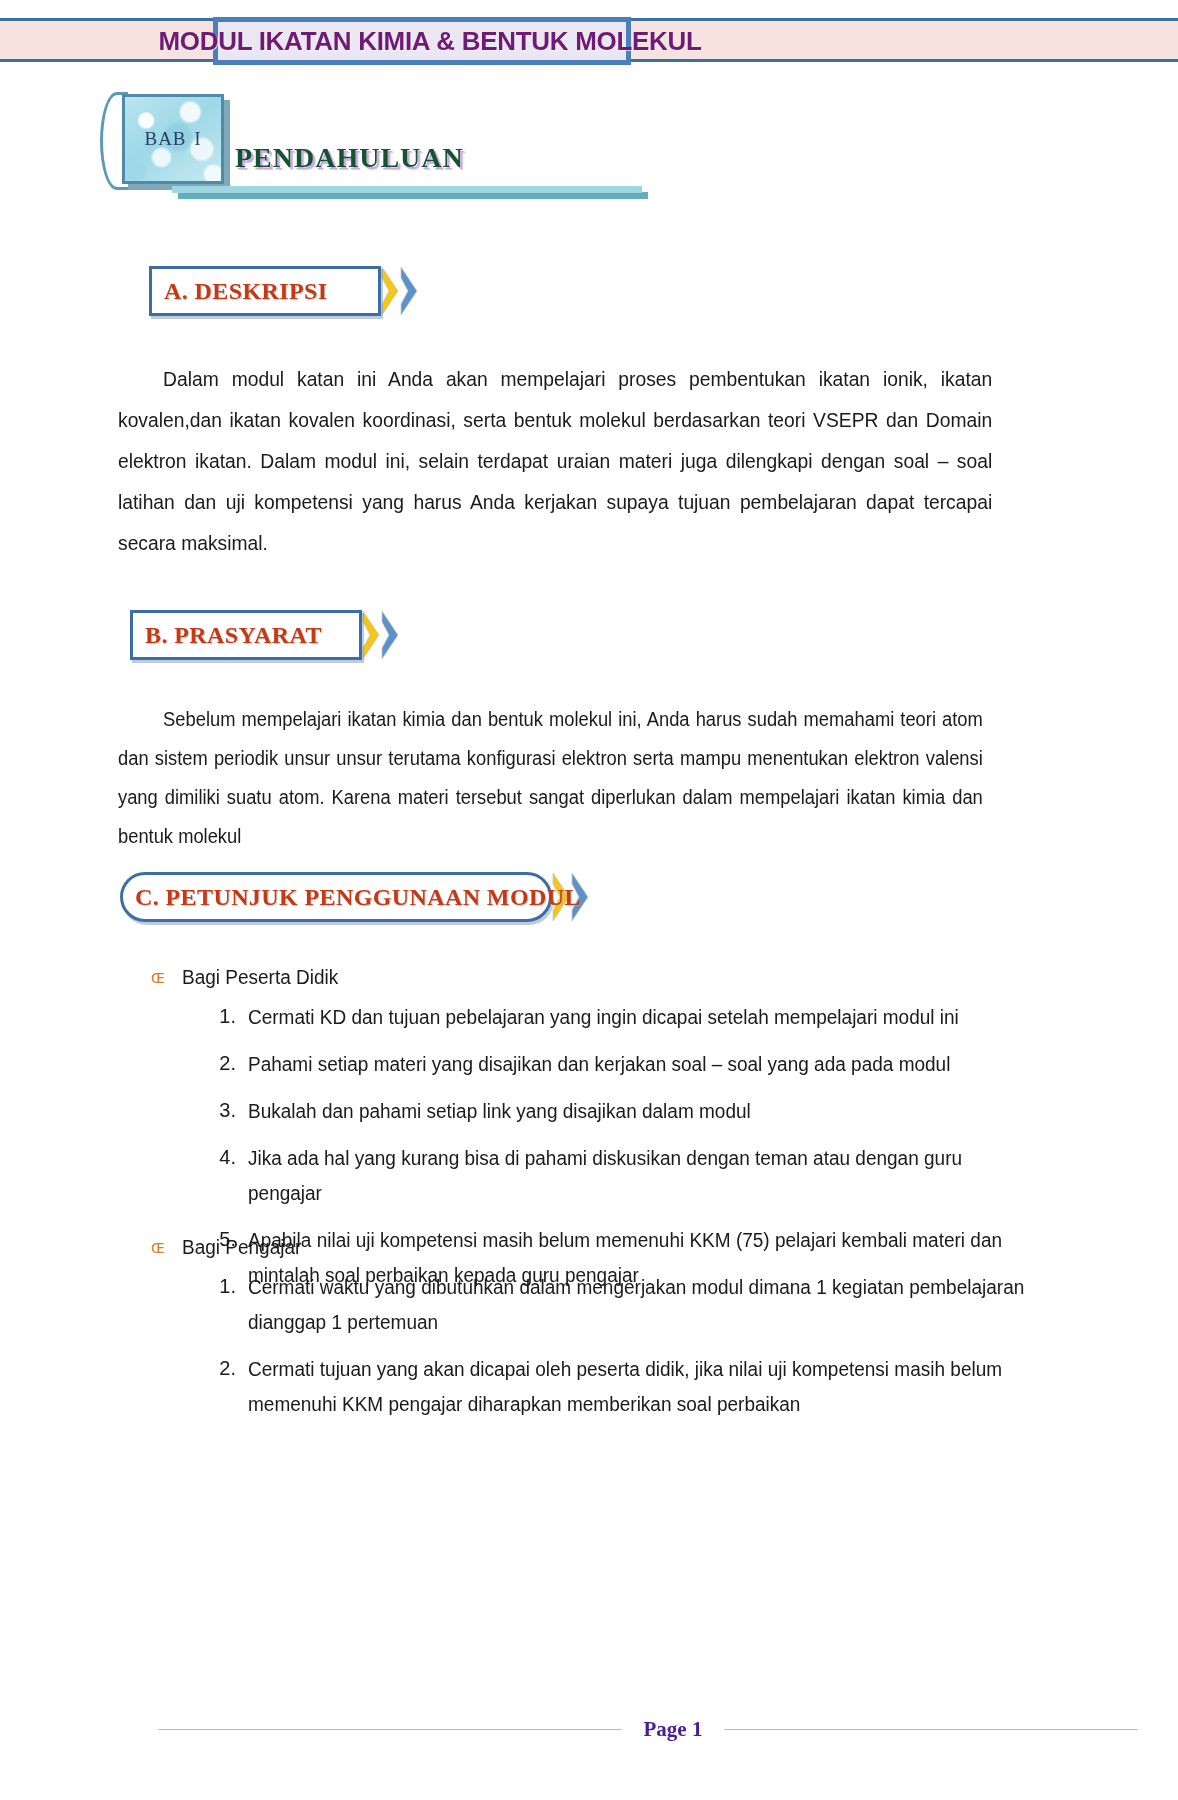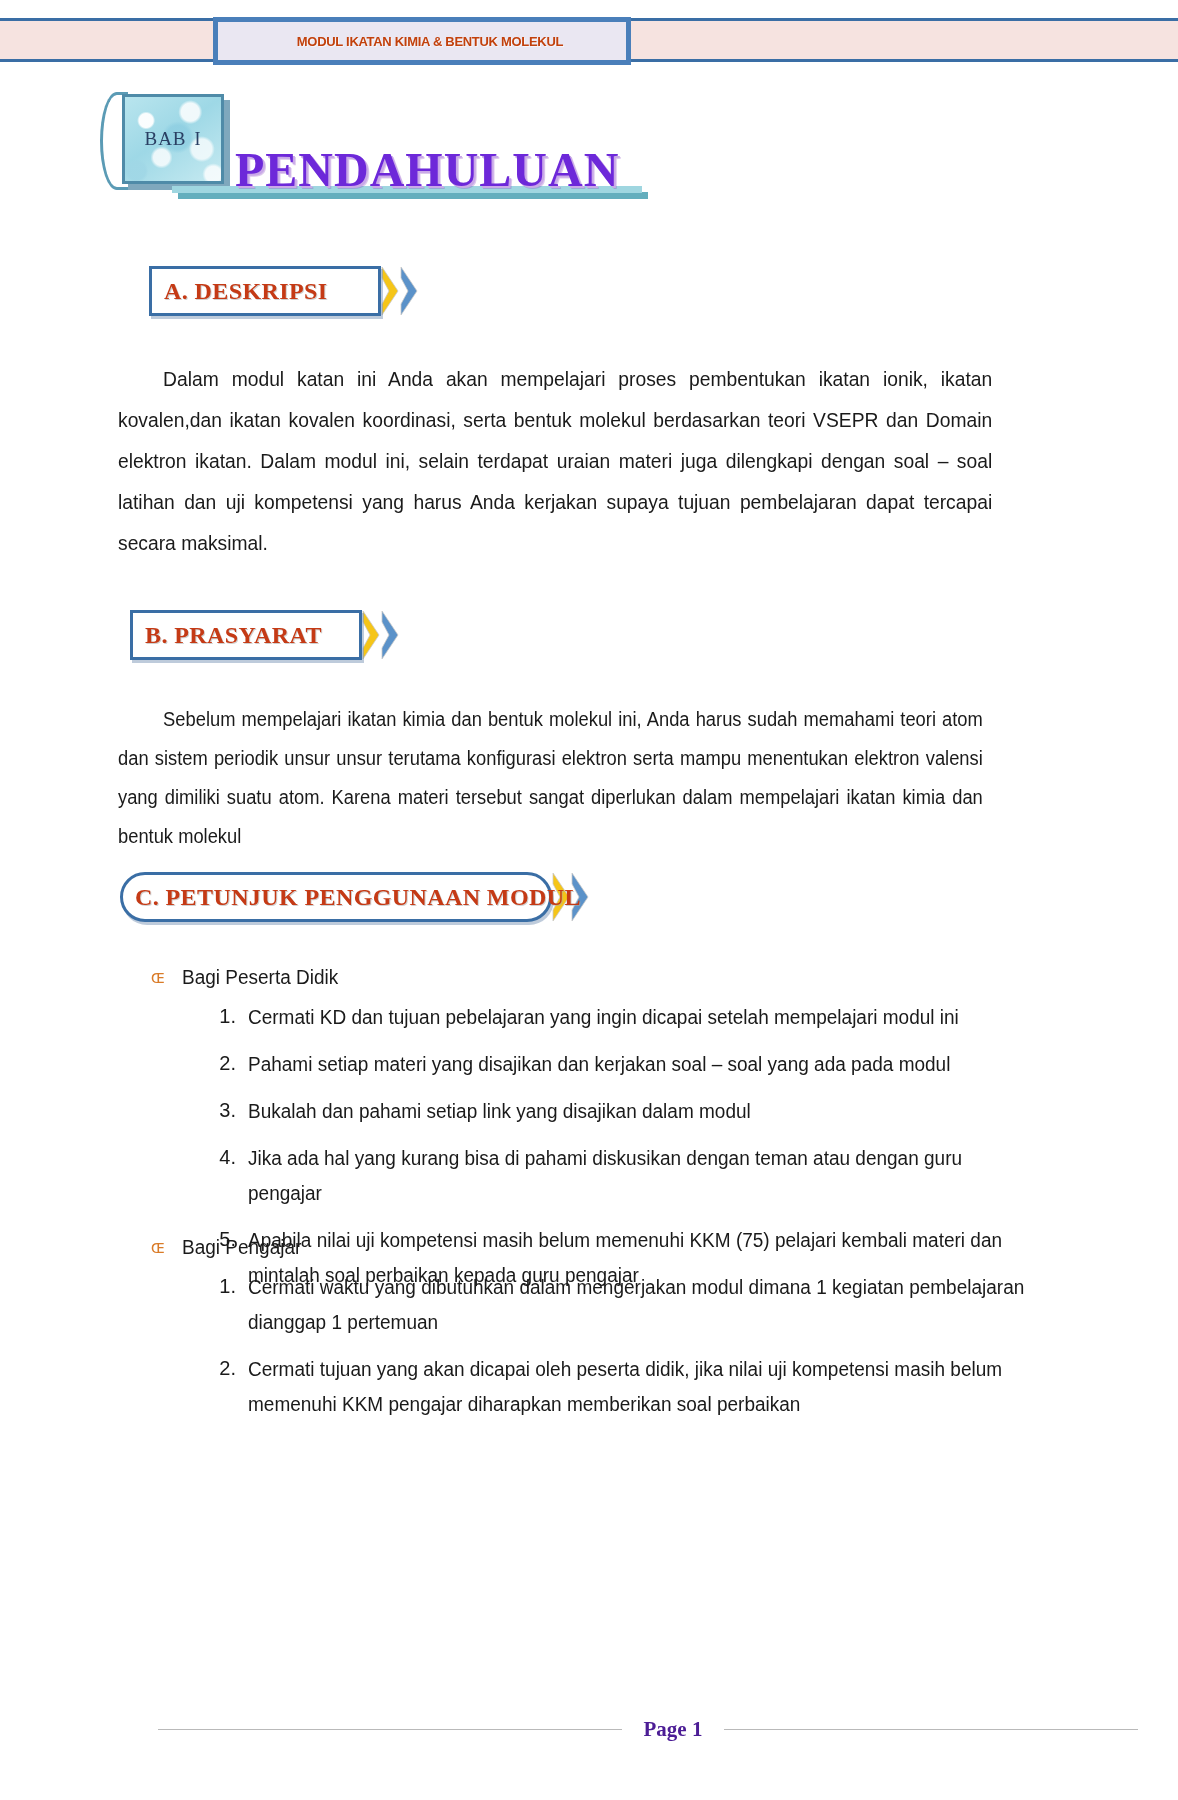--- a/index.html
+++ b/index.html
@@ -31,23 +31,23 @@
     width: 418px;
     height: 48px;
     background: #eae7f2;
     border: 5px solid #4a7fba;
     display: flex;
     align-items: center;
     justify-content: center;
   }
   .header-title-text {
     font-family: "Liberation Sans", sans-serif;
-    font-size: 13px;
+    font-size: 26px;
     font-weight: bold;
-    color: #c2410c;
+    color: #701a75;
     letter-spacing: -0.3px;
     white-space: nowrap;
     text-shadow: 1px 1px 0 rgba(255,255,255,0.6);
     margin-left: 16px;
   }
 
   
   .chapter-block {
     position: absolute;
     top: 86px;
@@ -102,23 +102,23 @@
     color: #2a3f63;
     letter-spacing: 1px;
   }
   .chapter-number { font-size: 18px; }
 
   .chapter-title {
     position: absolute;
     left: 135px;
     top: 56px;
     font-family: "Liberation Serif", serif;
-    font-size: 48px;
+    font-size: 28px;
     font-weight: bold;
-    color: #6d28d9;
+    color: #14532d;
     letter-spacing: 1px;
     text-shadow: 2px 2px 0 #c9a9e8, 3px 3px 0 rgba(120,40,180,0.25);
   }
   .chapter-underline {
     position: absolute;
     left: 78px;
     top: 106px;
     width: 470px;
     height: 7px;
     background: #63aebd;

